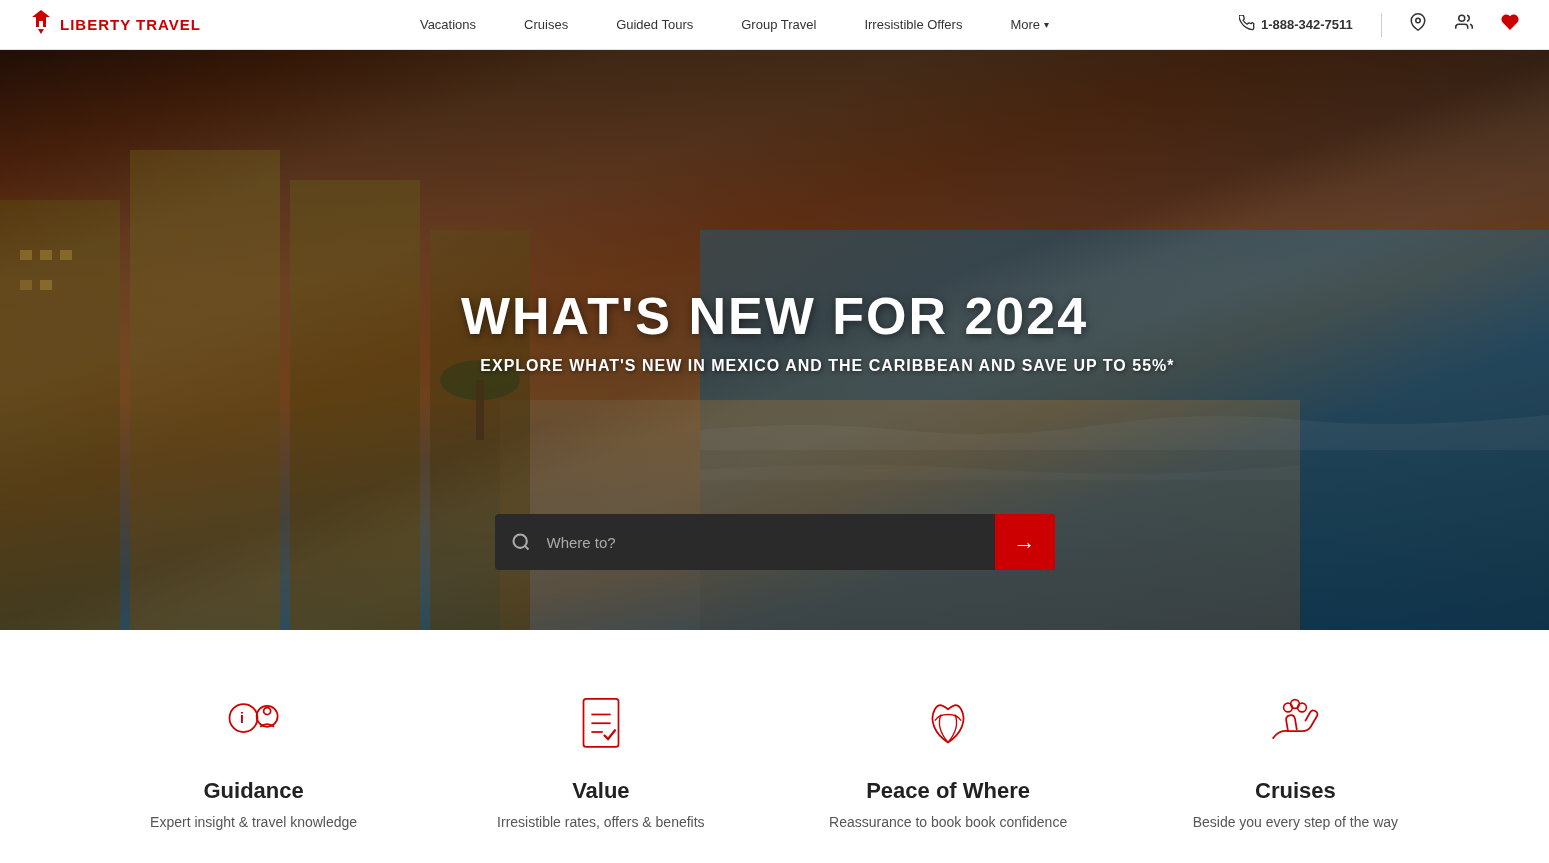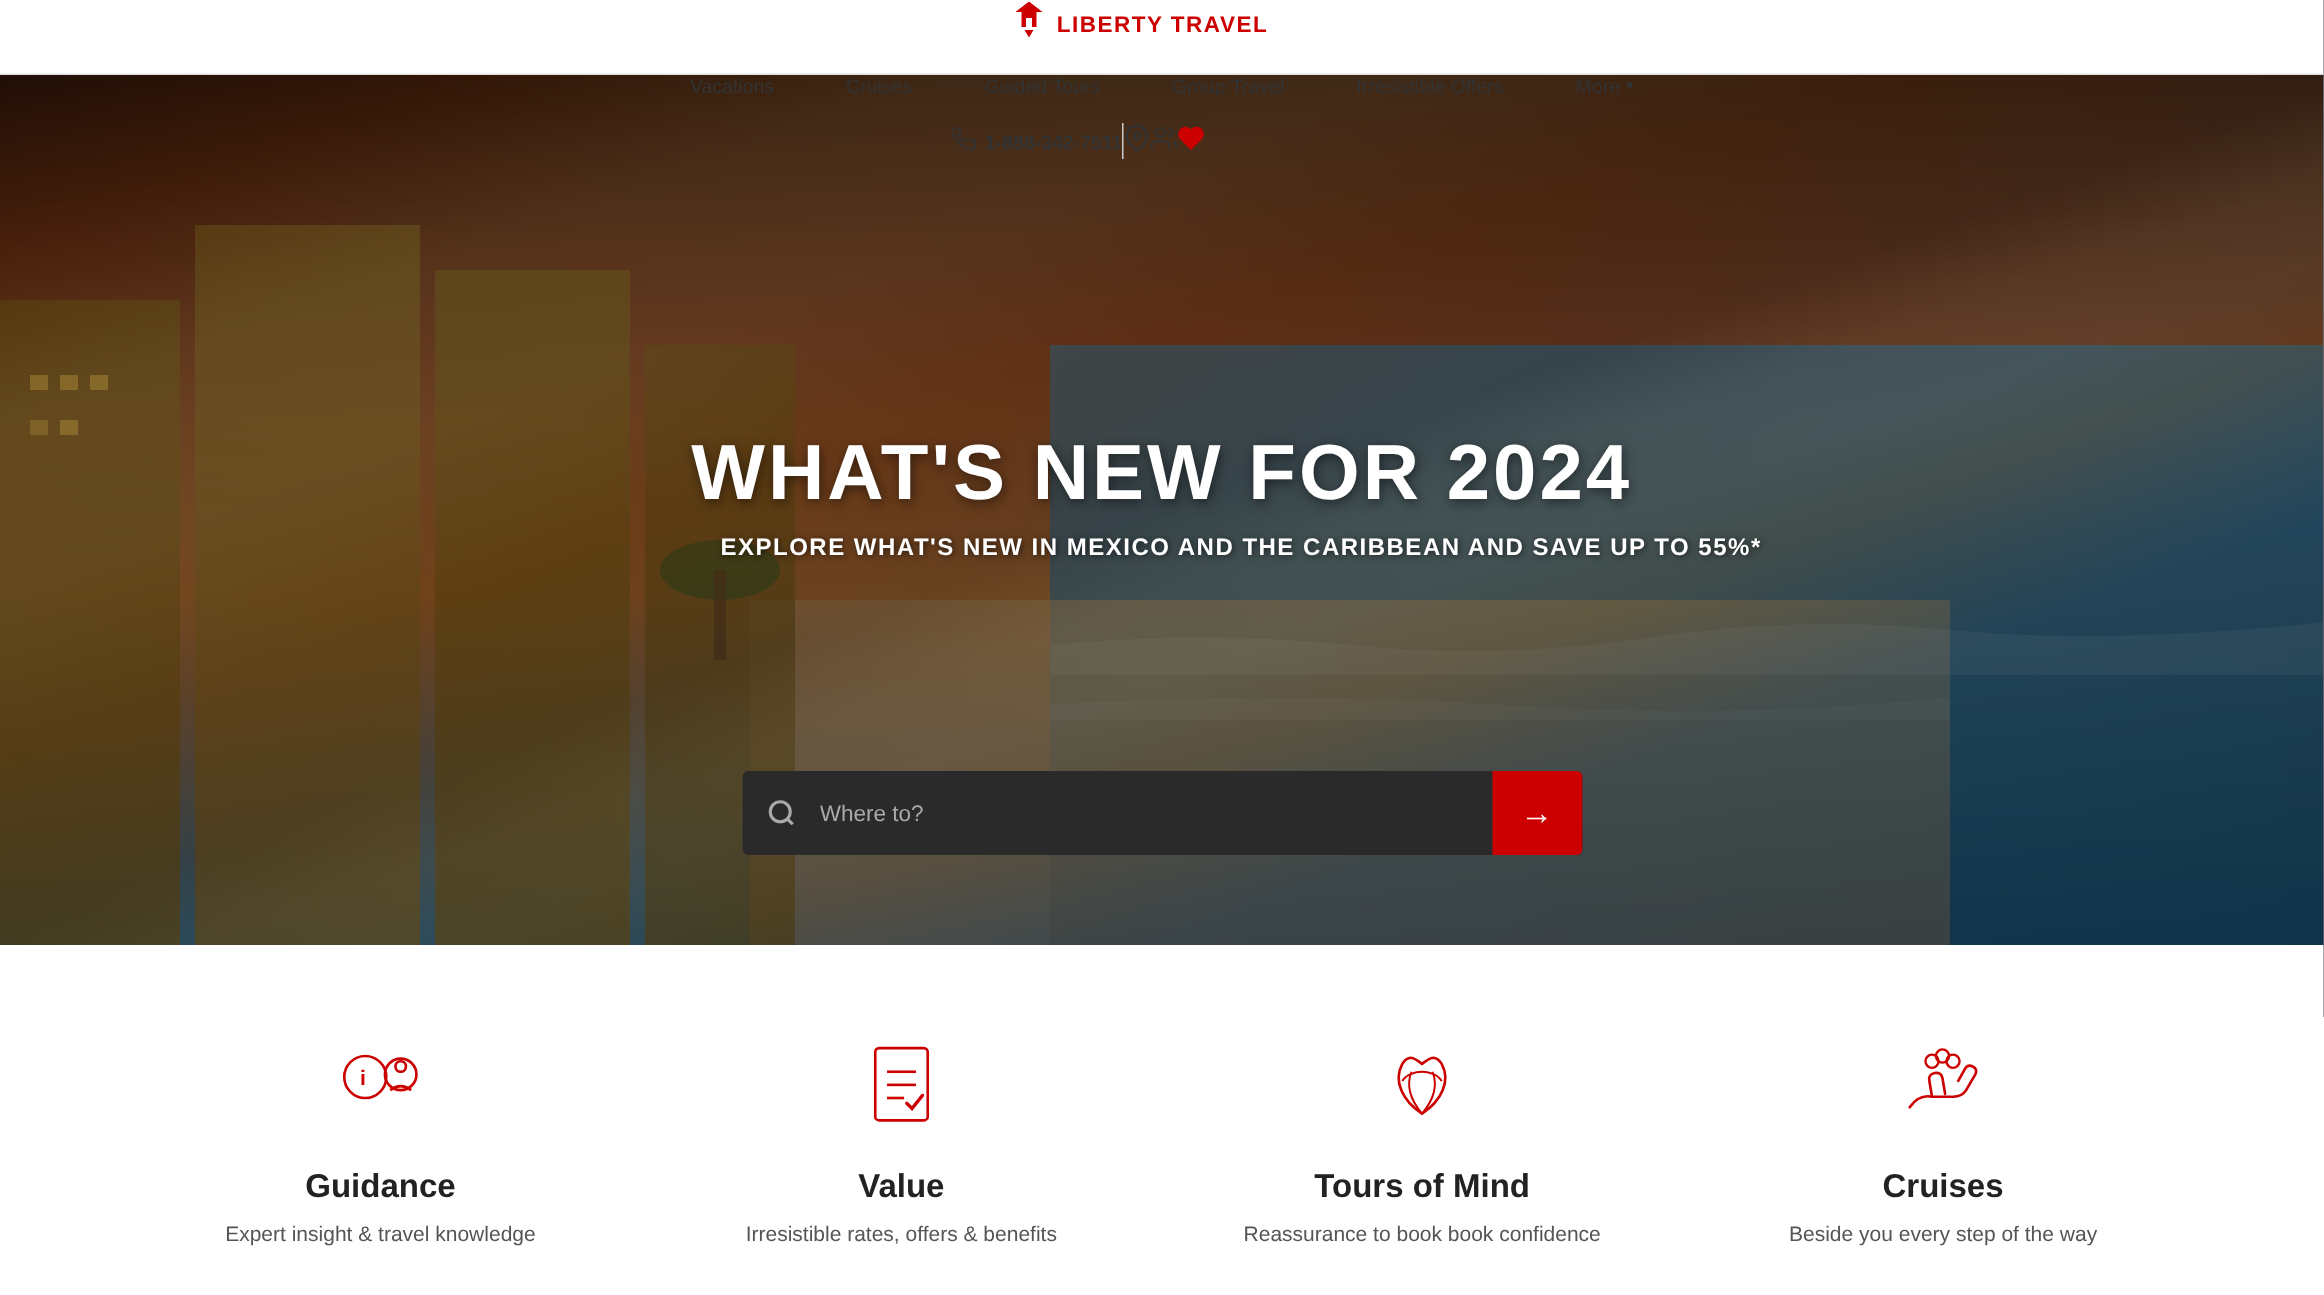--- a/index.html
+++ b/index.html
@@ -8,21 +8,20 @@
     
     .header {
       display: flex;
       align-items: center;
       height: 50px;
       background: #fff;
       border-bottom: 1px solid #e0e0e0;
       padding: 0 30px;
       position: relative;
       z-index: 10;
-      flex-direction: column;
     }
     .logo-area {
       display: flex;
       align-items: center;
       gap: 8px;
       min-width: 200px;
     }
     .logo-icon {
       color: #cc0000;
       font-size: 22px;
@@ -50,21 +49,21 @@
       display: flex;
       align-items: center;
       gap: 4px;
       height: 50px;
     }
     .nav-chevron { font-size: 10px; }
     .header-right {
       display: flex;
       align-items: center;
       min-width: 280px;
-      justify-content: flex-start;
+      justify-content: space-between;
     }
     .phone-area {
       display: flex;
       align-items: center;
       gap: 6px;
       font-size: 13px;
       font-weight: 600;
       color: #333;
     }
     .divider-vert {
@@ -391,21 +390,21 @@
   <div class="feature-item">
     <div class="feature-icon">
       <svg viewBox="0 0 80 80" fill="none" stroke="#cc0000" stroke-width="2">
 
         <path d="M40 60 C25 50 18 35 25 22 C30 14 35 18 40 22 C45 18 50 14 55 22 C62 35 55 50 40 60Z" stroke="#cc0000" stroke-width="2" fill="none"></path>
         <path d="M40 60 C30 48 28 38 32 28" stroke="#cc0000" stroke-width="1.5" fill="none"></path>
         <path d="M40 60 C50 48 52 38 48 28" stroke="#cc0000" stroke-width="1.5" fill="none"></path>
         <path d="M25 35 C28 30 35 28 40 28 C45 28 52 30 55 35" stroke="#cc0000" stroke-width="1.5" fill="none"></path>
       </svg>
     </div>
-    <h3 class="feature-title">Tours of Mind</h3>
+    <h3 class="feature-title">Peace of Where</h3>
     <p class="feature-desc">Reassurance to book book confidence</p>
   </div>
 
   <div class="feature-item">
     <div class="feature-icon">
       <svg viewBox="0 0 80 80" fill="none" stroke="#cc0000" stroke-width="2">
 
         <path d="M15 55 Q22 45 32 47 L48 47 Q55 47 58 42 L65 30 Q67 26 63 24 Q59 22 57 26 L52 35" stroke="#cc0000" stroke-width="2" fill="none" stroke-linecap="round"></path>
         <path d="M32 47 L30 35 Q29 30 34 29 Q39 28 40 33 L42 45" stroke="#cc0000" stroke-width="2" fill="none" stroke-linecap="round"></path>
 

